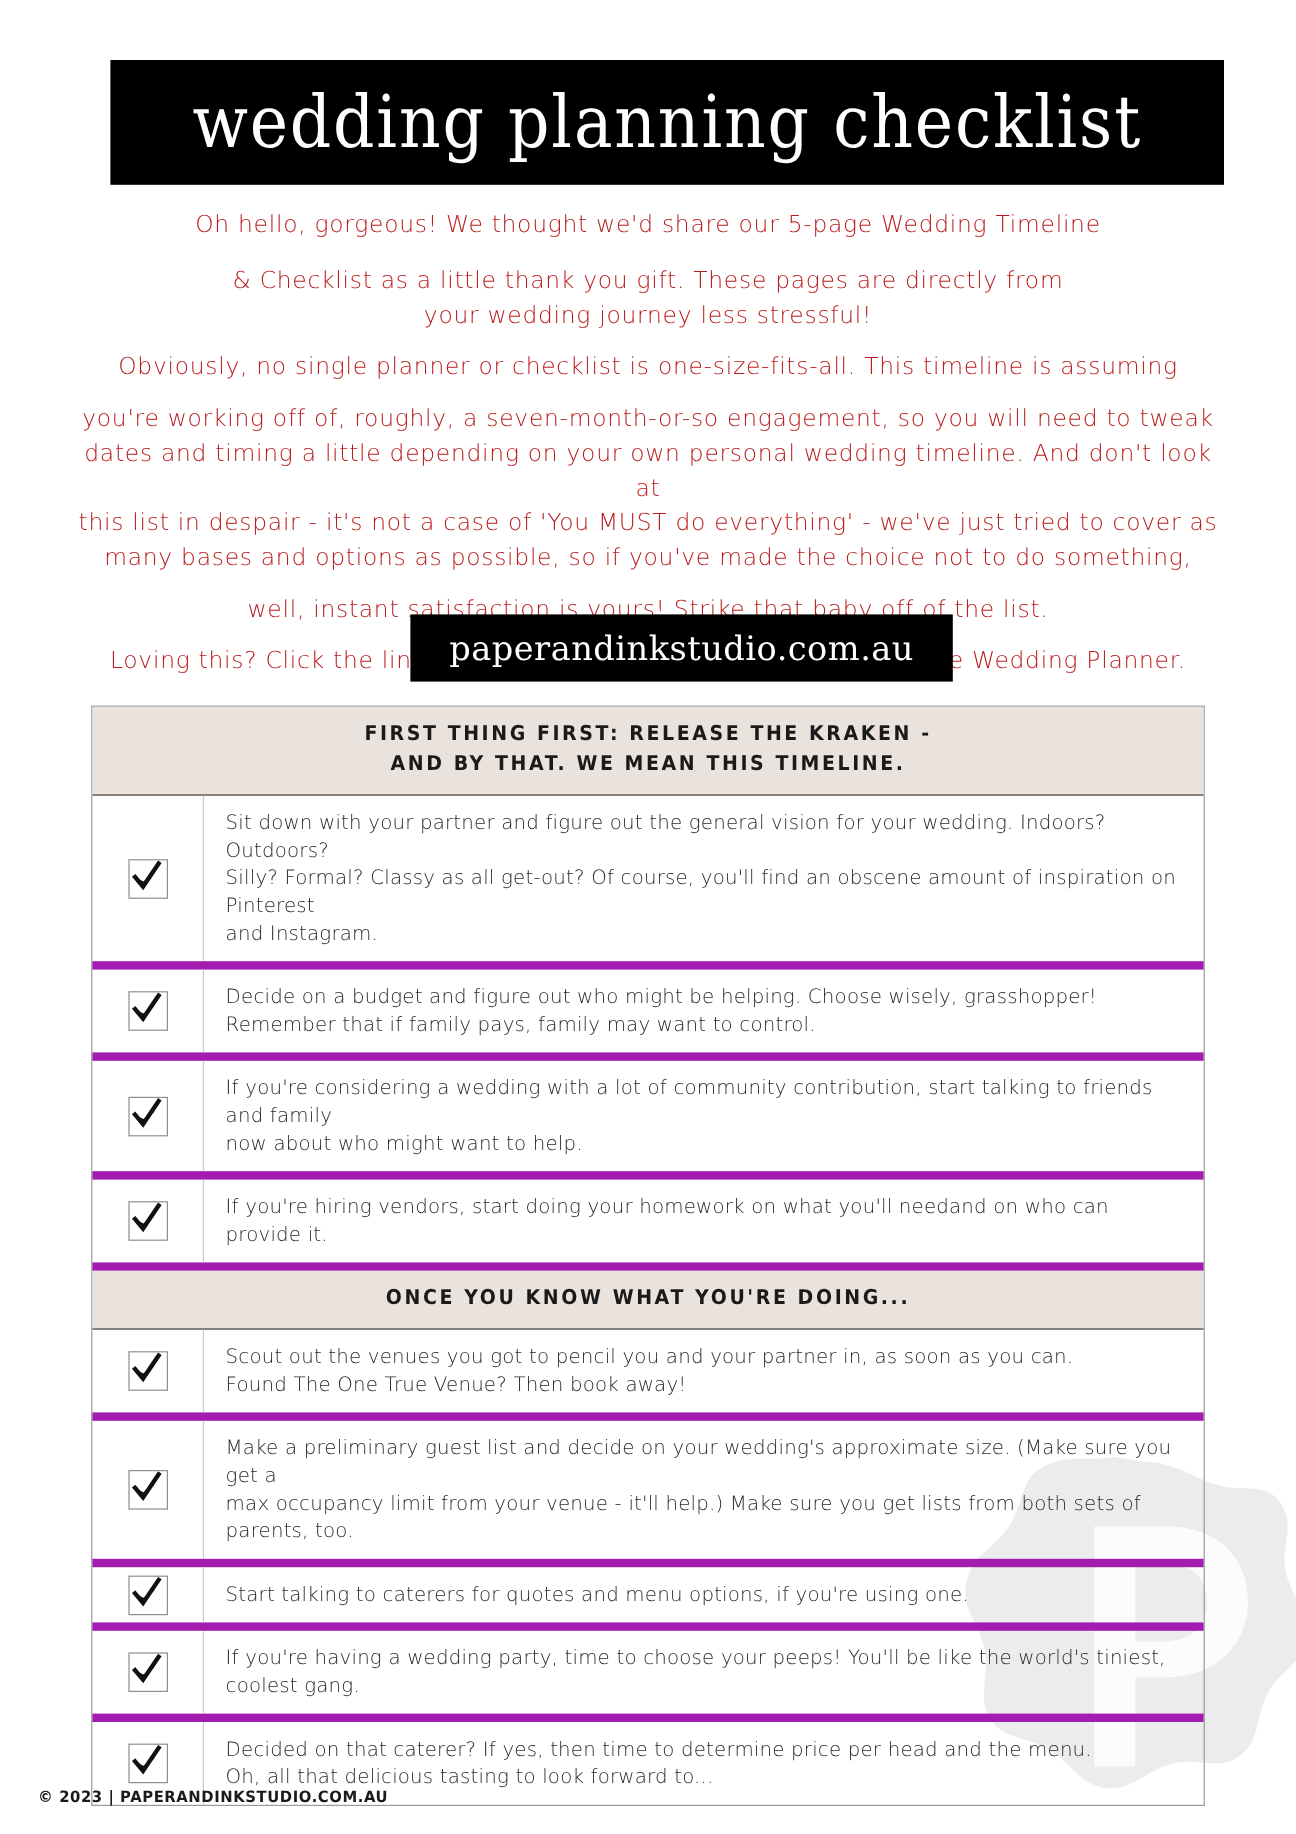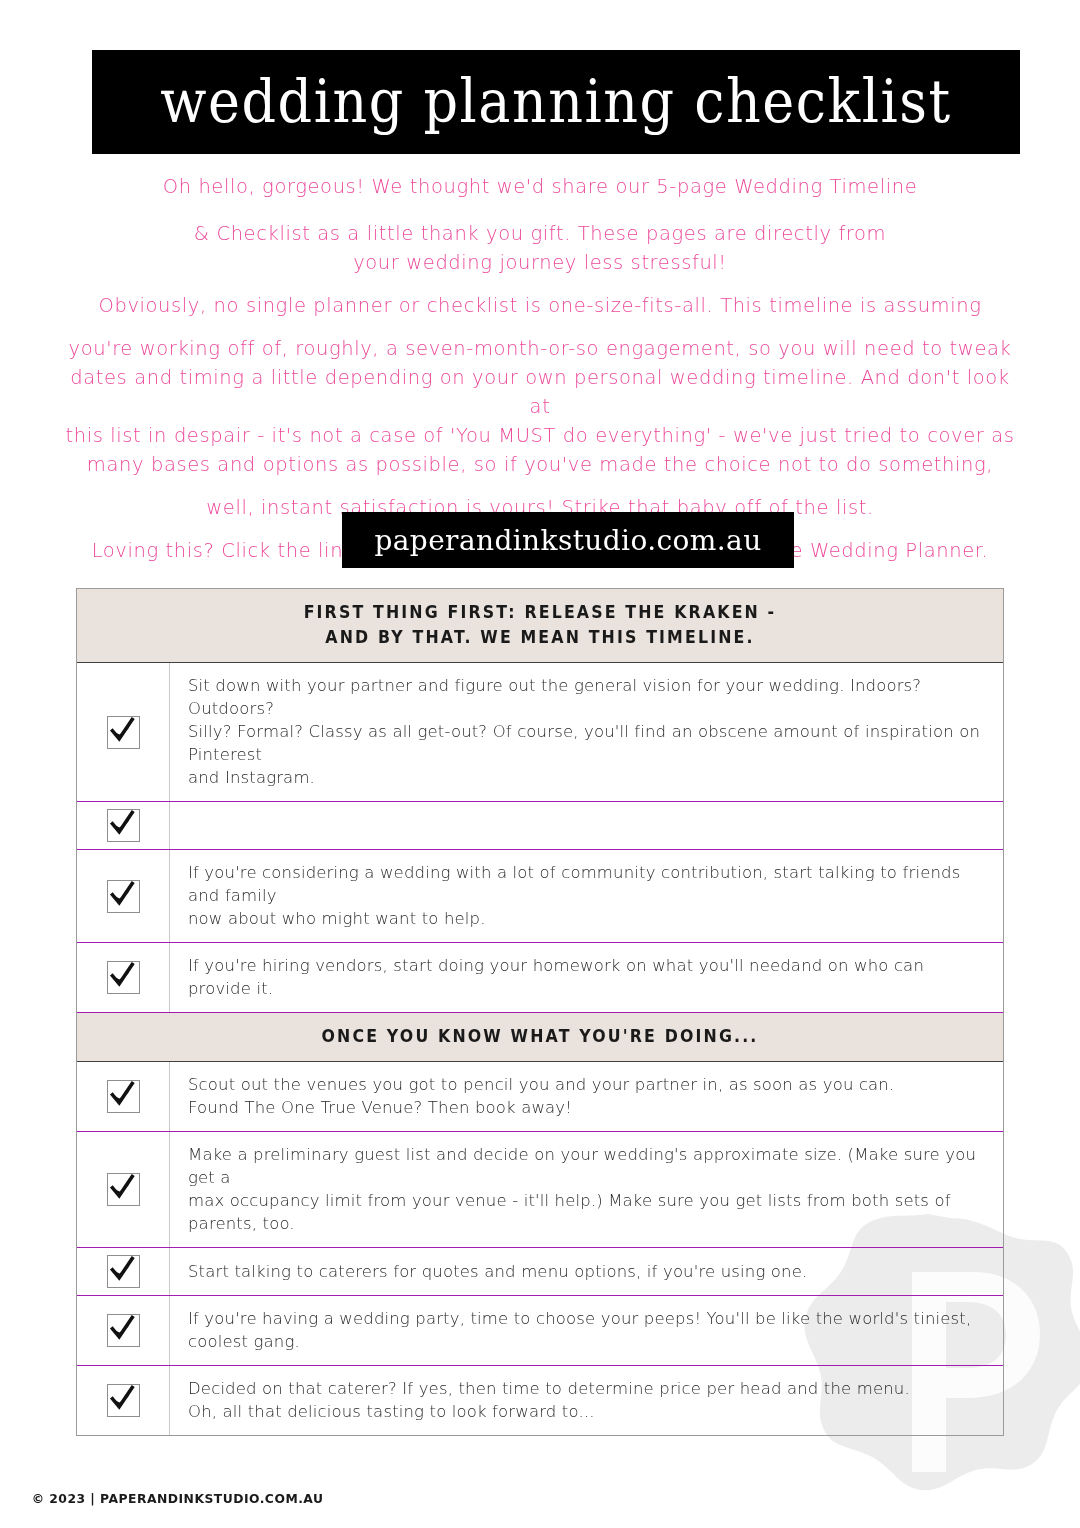--- a/index.html
+++ b/index.html
@@ -65,21 +65,21 @@
     width: 960px;
     z-index: 2;
     text-align: center;
     color: #444444;
   }
   .intro p {
     margin: 0;
     font-size: 19.5px;
     line-height: 29px;
     letter-spacing: 0.6px;
-    color: #ec4899;
+    color: #b91c1c;
     font-family: "DejaVu Sans", sans-serif;
     font-weight: 300;
   }
   .gap-a { height: 18px; }
   .gap-b { height: 14px; }
 
   
   .url-banner {
     position: absolute;
     left: 342px;
@@ -125,21 +125,21 @@
     font-size: 17px;
     letter-spacing: 2.3px;
     color: #1a1a1a;
     line-height: 25px;
     transform: scaleX(0.93);
     display: block;
   }
   .row {
     display: flex;
     align-items: center;
-    border-bottom: 1px solid #a21caf;
+    border-bottom: 7px solid #a21caf;
     min-height: 48px;
     box-sizing: border-box;
     background: transparent;
   }
   .checklist > .row:last-child { border-bottom: none; }
   .check-cell {
     width: 92px;
     min-width: 92px;
     display: flex;
     align-items: center;
@@ -247,20 +247,22 @@
       </div>
       <div class="row">
         <div class="check-cell">
           <span class="checkbox">
             <svg width="29" height="29" viewBox="0 0 29 29" aria-hidden="true">
               <path d="M5.5 14.5 L11 21 L23.5 3.5 L20 12 L11.5 17.5 Z" fill="#111111"></path>
               <path d="M4.5 13.8 L11.2 21.8 L24.2 2.6" stroke="#111111" stroke-width="3.6" fill="none" stroke-linecap="square"></path>
             </svg>
           </span>
         </div>
+        <div class="task-cell"><span class="task-text">Decide on a budget and figure out who might be helping. Choose wisely, grasshopper!
+Remember that if family pays, family may want to control.</span></div>
       </div>
       <div class="row">
         <div class="check-cell">
           <span class="checkbox">
             <svg width="29" height="29" viewBox="0 0 29 29" aria-hidden="true">
               <path d="M5.5 14.5 L11 21 L23.5 3.5 L20 12 L11.5 17.5 Z" fill="#111111"></path>
               <path d="M4.5 13.8 L11.2 21.8 L24.2 2.6" stroke="#111111" stroke-width="3.6" fill="none" stroke-linecap="square"></path>
             </svg>
           </span>
         </div>

